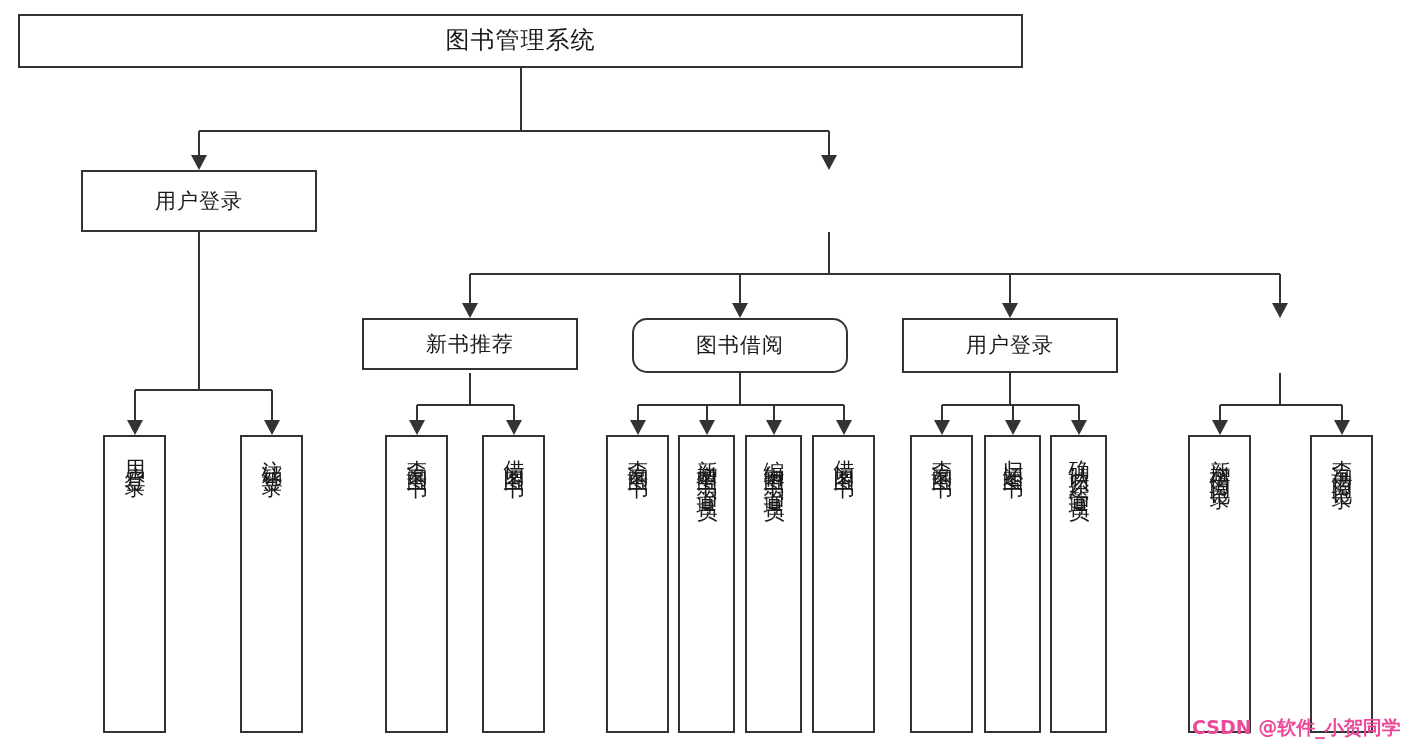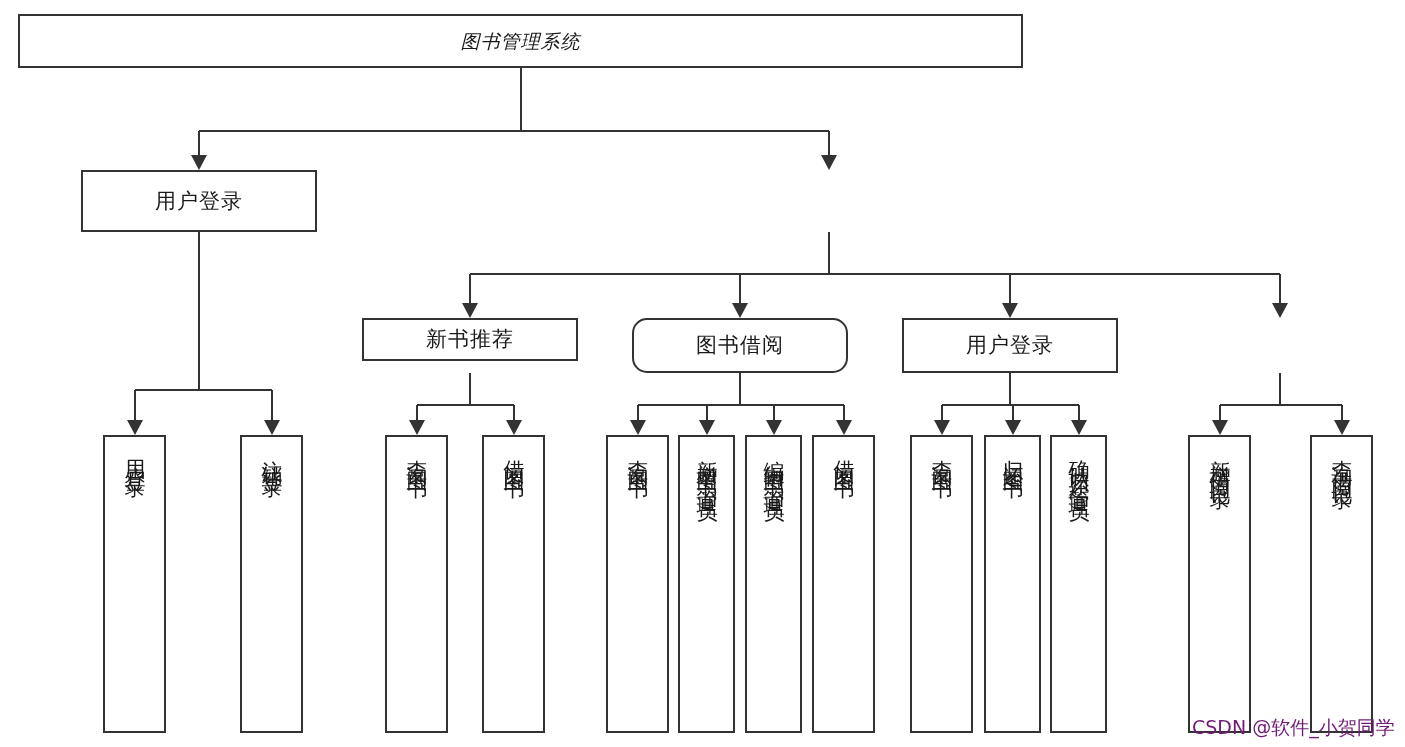--- a/index.html
+++ b/index.html
@@ -33,21 +33,21 @@
     display: block;
     text-align: center;
     line-height: 1.08;
     white-space: nowrap;
   }
   
   .node.horiz .label {
     font-size: 21px;
     letter-spacing: 1px;
   }
-  .node.root .label { font-size: 19px; font-style: italic; }
+  .node.root .label { font-size: 24px; }
   
   .node.vert {
     align-items: flex-start;
     justify-content: center;
     padding-top: 6px;
   }
   .node.vert .label {
     writing-mode: vertical-rl;
     text-orientation: upright;
     font-size: 21px;
@@ -83,21 +83,21 @@
 </head>
 <body>
 
 <div id="canvas">
     <div class="node horiz root" style="left: 18px; top: 14px; width: 1005px; height: 54px;">
       <span class="label">图书管理系统</span>
     </div>
     <div class="node horiz" style="left: 81px; top: 170px; width: 236px; height: 62px;">
       <span class="label">用户登录</span>
     </div>
-    <div class="node horiz" style="left: 362px; top: 318px; width: 216px; height: 43px;">
+    <div class="node horiz" style="left: 362px; top: 318px; width: 216px; height: 52px;">
       <span class="label">新书推荐</span>
     </div>
     <div class="node horiz" style="left: 632px; top: 318px; width: 216px; height: 55px; border-radius: 15px;">
       <span class="label">图书借阅</span>
     </div>
     <div class="node horiz" style="left: 902px; top: 318px; width: 216px; height: 55px;">
       <span class="label">用户登录</span>
     </div>
     <div class="node vert" style="left: 103px; top: 435px; width: 63px; height: 298px;">
       <span class="label">用户登录</span>
@@ -183,14 +183,14 @@
     <div class="edge v" style="left: 1011.5px; top: 405px; height: 15px;"></div>
     <div class="arrow" style="left: 1004.5px; top: 420px;"></div>
     <div class="edge v" style="left: 1077.5px; top: 405px; height: 15px;"></div>
     <div class="arrow" style="left: 1070.5px; top: 420px;"></div>
     <div class="edge v" style="left: 1279px; top: 373px; height: 32px;"></div>
     <div class="edge h" style="left: 1219.5px; top: 404px; width: 122px;"></div>
     <div class="edge v" style="left: 1218.5px; top: 405px; height: 15px;"></div>
     <div class="arrow" style="left: 1211.5px; top: 420px;"></div>
     <div class="edge v" style="left: 1340.5px; top: 405px; height: 15px;"></div>
     <div class="arrow" style="left: 1333.5px; top: 420px;"></div>
-    <div id="watermark" style="left: 1192px; top: 715px; color: #701a75;">CSDN @软件_小贺同学</div>
+    <div id="watermark" style="left: 1192px; top: 715px; color: #ec4899; font-weight: bold;">CSDN @软件_小贺同学</div>
   </div>
 
 </body></html>

